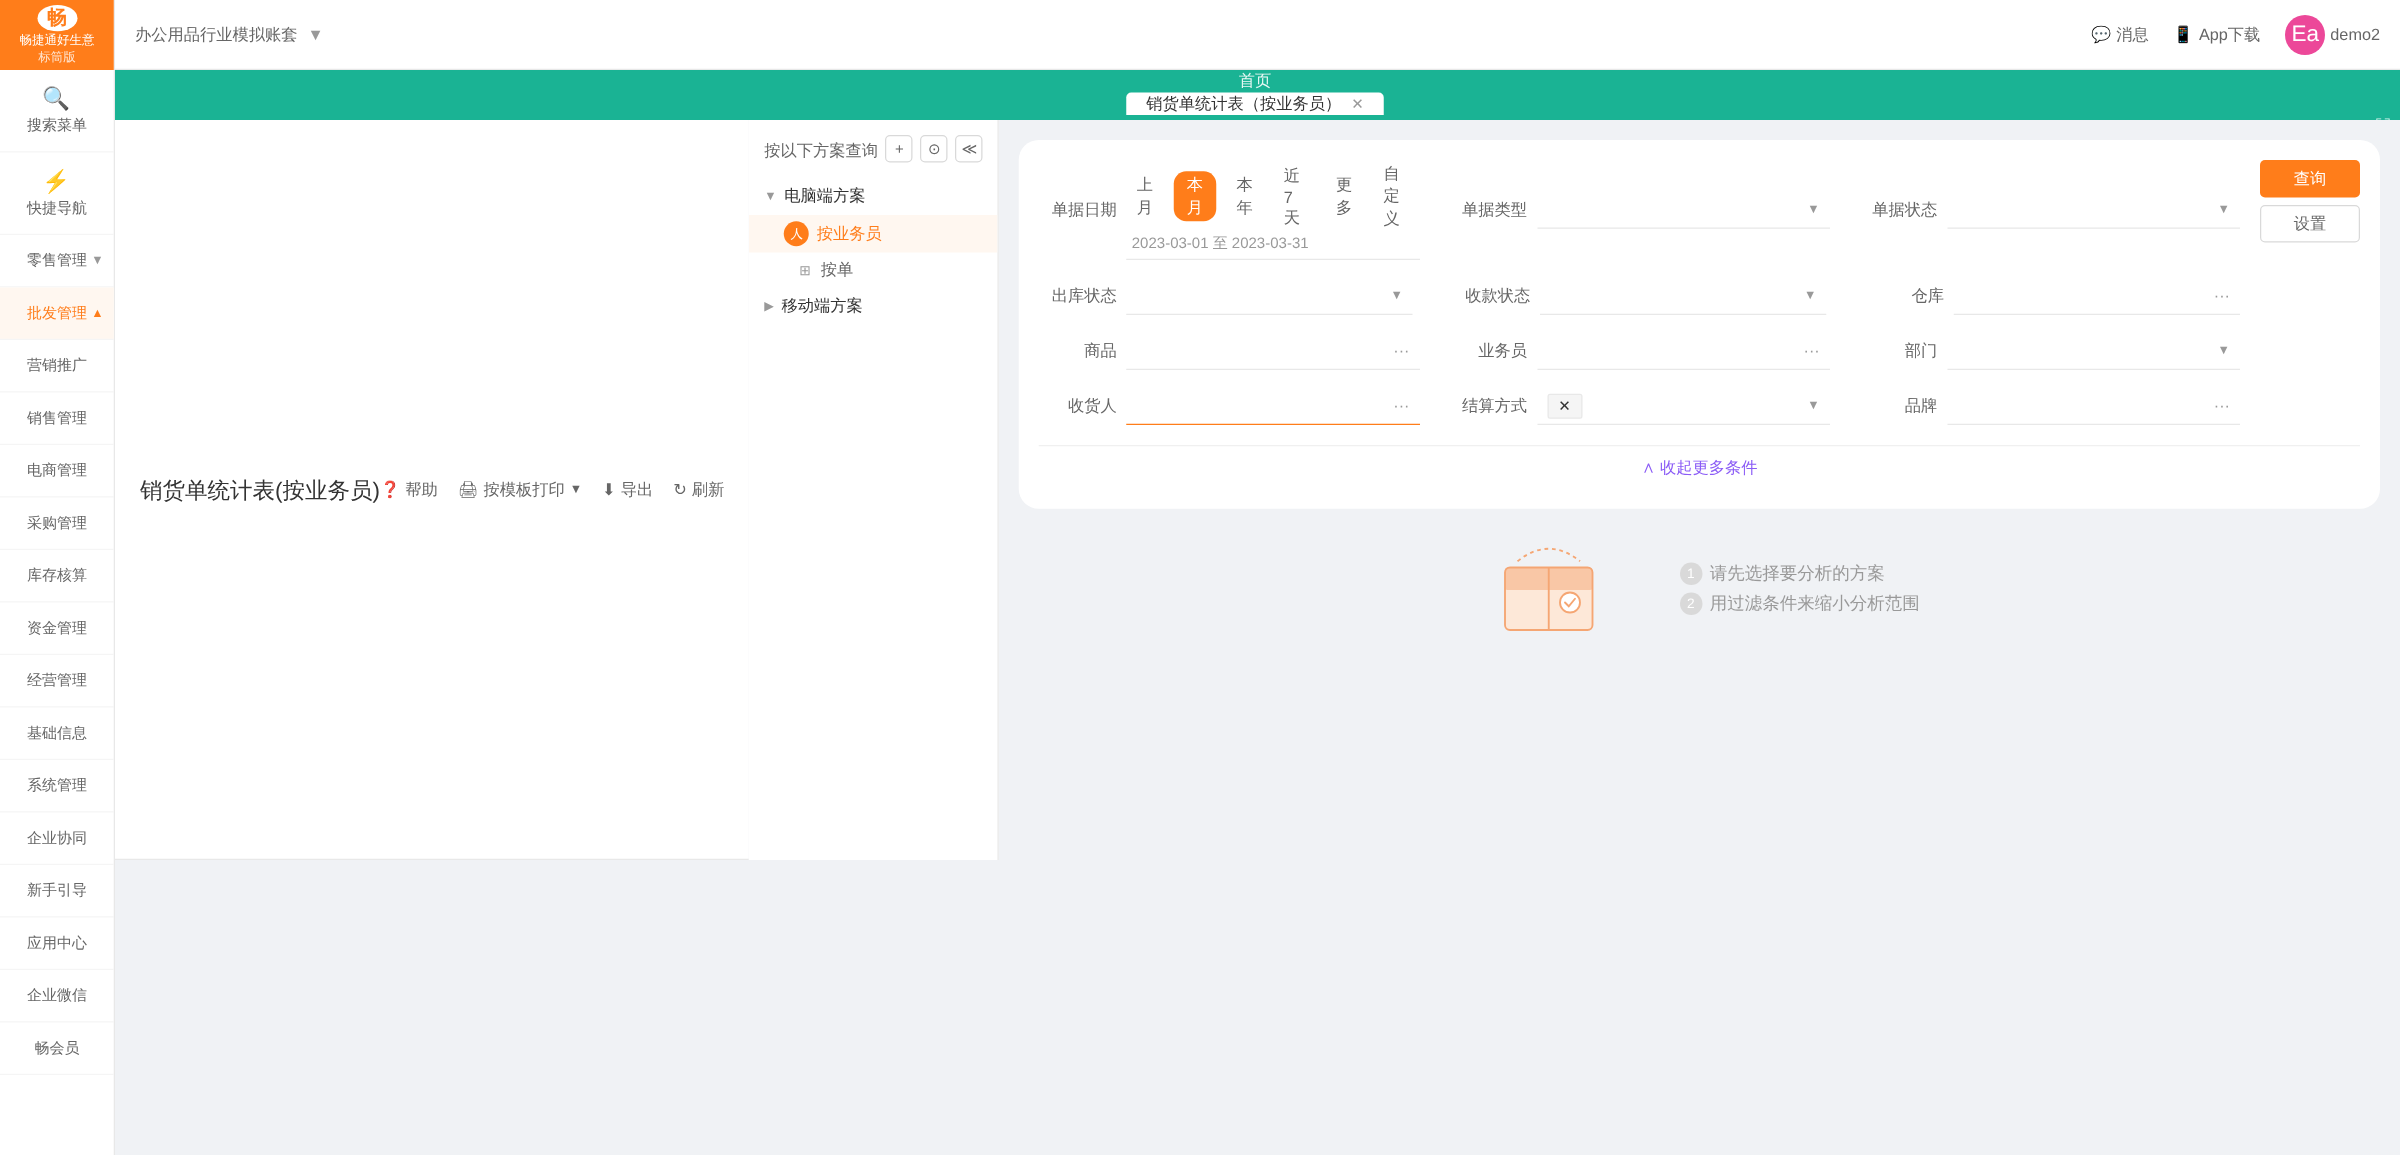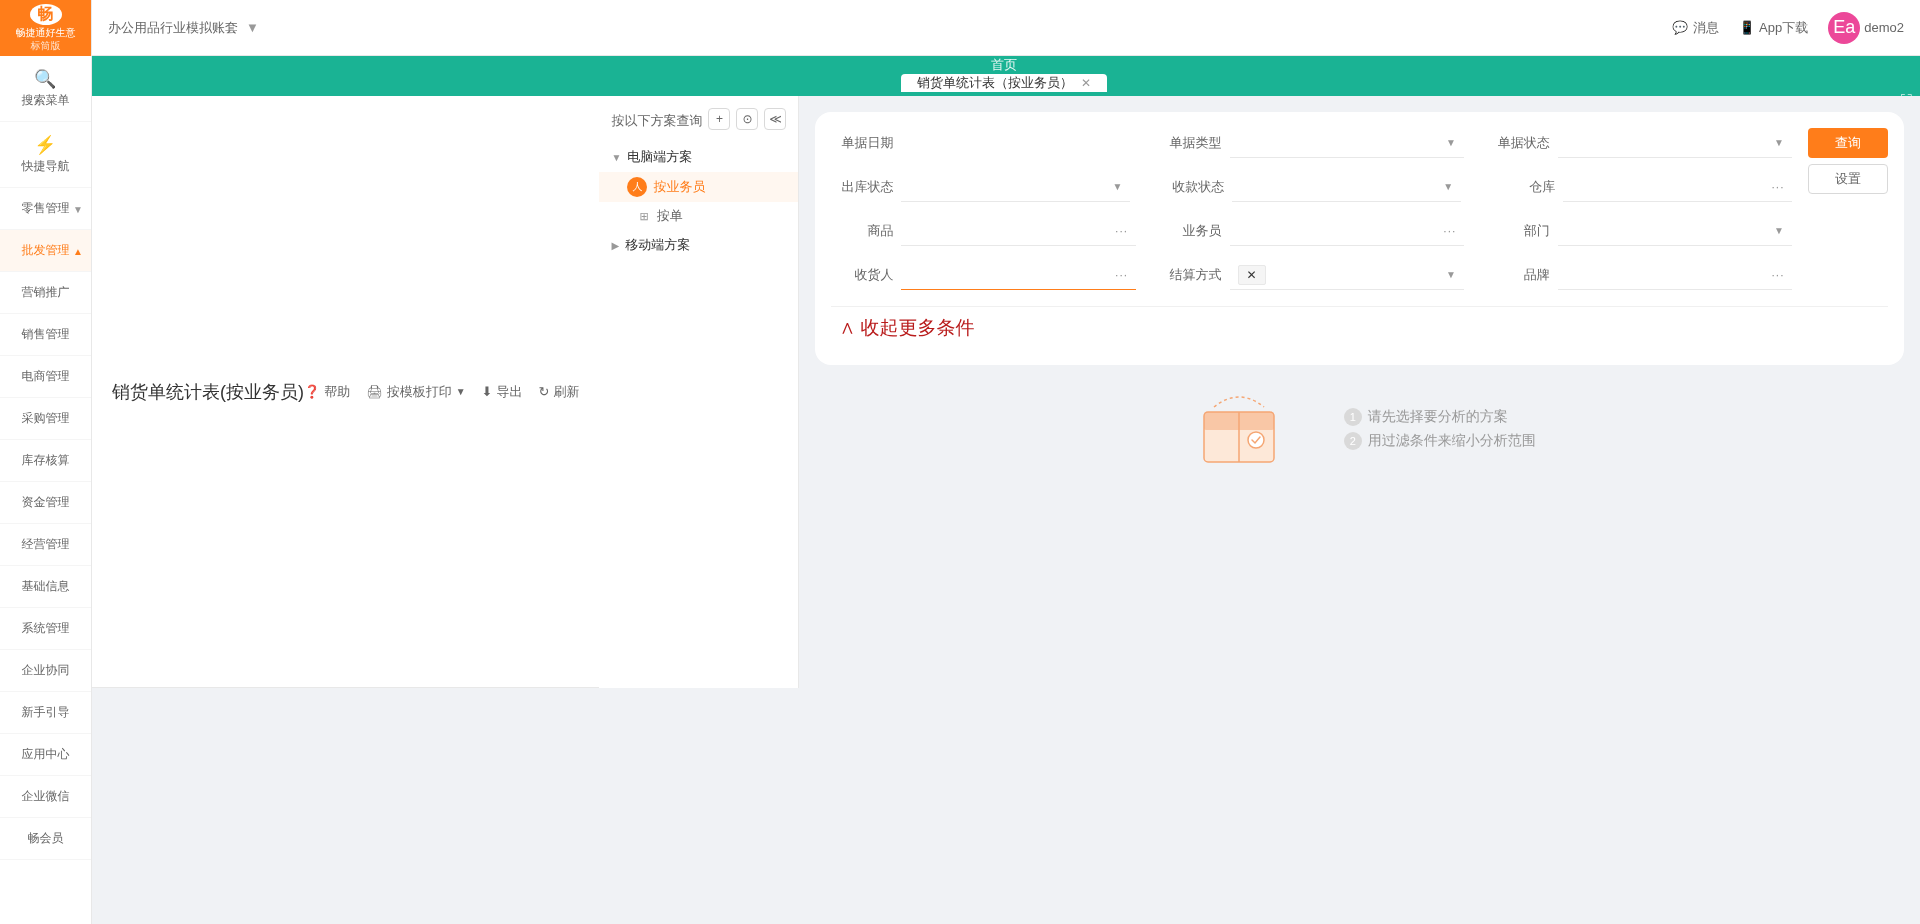--- a/index.html
+++ b/index.html
@@ -68,21 +68,21 @@
     .filter-input { flex: 1; height: 30px; border: none; border-bottom: 1px solid #e8e8e8; outline: none; font-size: 13px; padding: 0 8px; background: transparent; color: #333; display: flex; align-items: center; justify-content: space-between; cursor: pointer; position: relative; }
     .filter-input.active { border-bottom-color: #ff7d1a; }
     .filter-select { flex: 1; height: 30px; border: none; border-bottom: 1px solid #e8e8e8; outline: none; font-size: 13px; padding: 0 8px; background: transparent; color: #333; display: flex; align-items: center; justify-content: space-between; cursor: pointer; }
     .filter-select .arrow { color: #999; font-size: 10px; }
     .filter-tag { background: #f5f5f5; border: 1px solid #e8e8e8; padding: 2px 8px; border-radius: 2px; font-size: 12px; display: inline-flex; align-items: center; gap: 4px; }
     .date-bar { display: flex; align-items: center; gap: 8px; font-size: 13px; }
     .date-btn { padding: 2px 8px; border-radius: 2px; cursor: pointer; color: #666; border: none; background: transparent; font-size: 13px; }
     .date-btn.active { background: #ff7d1a; color: #fff; border-radius: 10px; padding: 2px 10px; }
     .date-range { color: #999; font-size: 12px; margin-left: 4px; }
     .dots-btn { color: #999; cursor: pointer; margin-left: 4px; }
-    .collapse-btn { text-align: left; padding: 8px; color: #b91c1c; cursor: pointer; font-size: 19px; border-top: 1px solid #f0f0f0; margin-top: 8px; }
+    .collapse-btn { text-align: center; padding: 8px; color: #8b5cf6; cursor: pointer; font-size: 13px; border-top: 1px solid #f0f0f0; margin-top: 8px; }
     .query-btn { background: #ff7d1a; color: #fff; border: none; padding: 6px 20px; border-radius: 4px; cursor: pointer; font-size: 13px; }
     .setting-btn { background: #fff; color: #666; border: 1px solid #d9d9d9; padding: 5px 16px; border-radius: 4px; cursor: pointer; font-size: 13px; }
     .filter-actions-col { display: flex; flex-direction: column; gap: 6px; min-width: 80px; }
 
     
     .empty-state { flex: 1; display: flex; flex-direction: column; align-items: center; justify-content: center; color: #999; }
     .empty-state .hint { display: flex; flex-direction: column; gap: 6px; font-size: 14px; color: #999; }
     .hint-item { display: flex; align-items: center; gap: 6px; }
     .hint-num { width: 18px; height: 18px; border-radius: 50%; background: #d9d9d9; color: #fff; font-size: 11px; display: flex; align-items: center; justify-content: center; }
   </style>
@@ -258,20 +258,31 @@
       <div class="right-panel">
 
         <div class="filter-area">
           <div style="display:flex;gap:16px;align-items:flex-start">
             <div style="flex:1">
 
               <div style="display:grid;grid-template-columns:1fr 1fr 1fr;gap:0 24px;margin-bottom:14px;align-items:center">
 
                 <div style="display:flex;align-items:center">
                   <span class="filter-label">单据日期</span>
+                  <div style="flex:1;border-bottom:1px solid #e8e8e8;padding-bottom:4px">
+                    <div class="date-bar">
+                      <span class="date-btn">上月</span>
+                      <span class="date-btn active">本月</span>
+                      <span class="date-btn">本年</span>
+                      <span class="date-btn">近7天</span>
+                      <span class="date-btn">更多</span>
+                      <span class="date-btn">自定义</span>
+                    </div>
+                    <div class="date-range">2023-03-01 至 2023-03-31</div>
+                  </div>
                 </div>
 
                 <div style="display:flex;align-items:center">
                   <span class="filter-label">单据类型</span>
                   <div class="filter-select">
                     <span></span>
                     <span class="arrow">▼</span>
                   </div>
                 </div>
 

